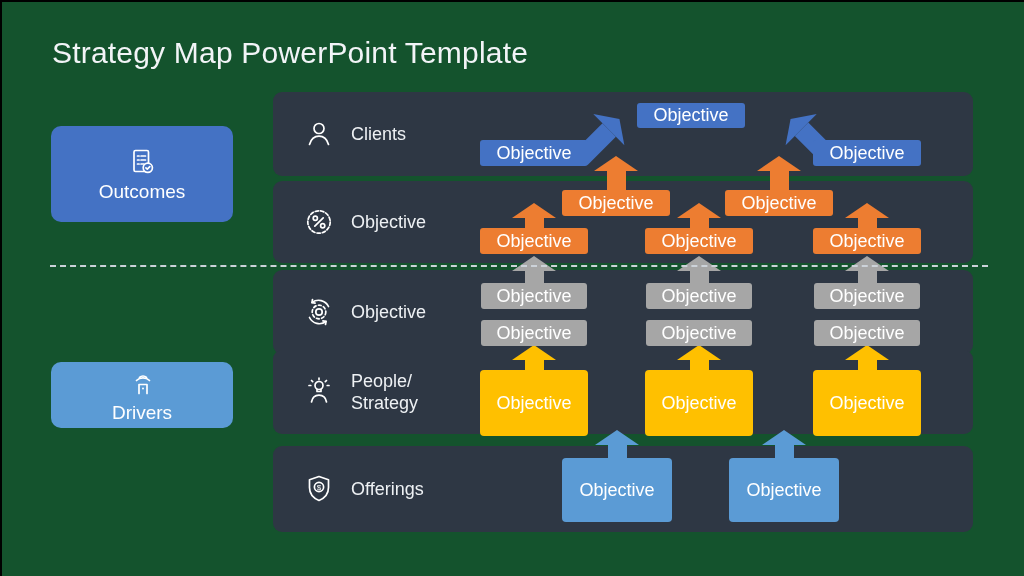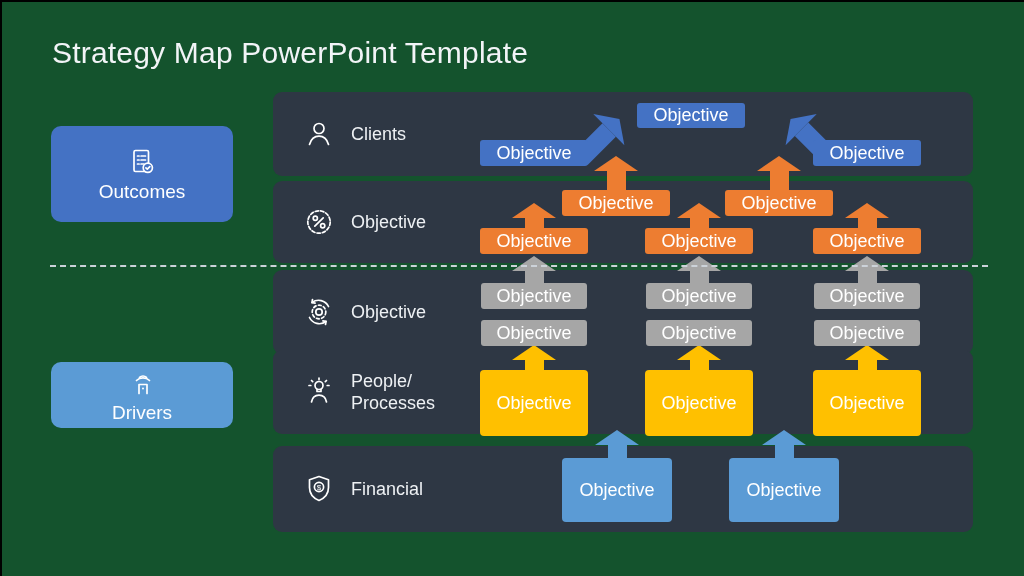--- a/index.html
+++ b/index.html
@@ -121,33 +121,33 @@
     <span class="icon">
       <svg viewBox="0 0 32 32">
         <circle cx="16" cy="9.5" r="4"></circle>
         <path d="M16 2v1.6M8.5 4.5l1.2 1.2M23.5 4.5l-1.2 1.2M6 9.5h1.8M24.2 9.5H26"></path>
         <path d="M14 13.5v2h4v-2"></path>
         <path d="M8.5 26c.8-4.5 4-6.8 7.5-6.8s6.7 2.3 7.5 6.8"></path>
       </svg>
     </span>
     <span class="row-label">
       <span style="display:block">People/</span>
-      <span style="display:block">Processes</span>
+      <span style="display:block">Strategy</span>
     </span>
   </section>
 
   <section class="row-panel" style="top:446px;height:86px">
     <span class="icon">
       <svg viewBox="0 0 32 32">
         <path d="M16 3.5l9.5 3.2v7.8c0 6.5-4.2 10.8-9.5 13-5.3-2.2-9.5-6.5-9.5-13V6.7z"></path>
         <circle cx="16" cy="14" r="4.6"></circle>
         <text x="16" y="16.8" text-anchor="middle" font-size="8" fill="#fff" stroke="none" font-family="'Liberation Sans',sans-serif">$</text>
       </svg>
     </span>
-    <span class="row-label">Financial</span>
+    <span class="row-label">Offerings</span>
   </section>
 
   <div class="divider"></div>
 
   <div class="arrow-up c-blue" style="left:578px;top:111px;transform:rotate(45deg)">
       <div class="head"></div>
       <div class="tail" style="height:40px"></div>
     </div>
   <div class="arrow-up c-blue" style="left:788px;top:111px;transform:rotate(-45deg)">
       <div class="head"></div>

